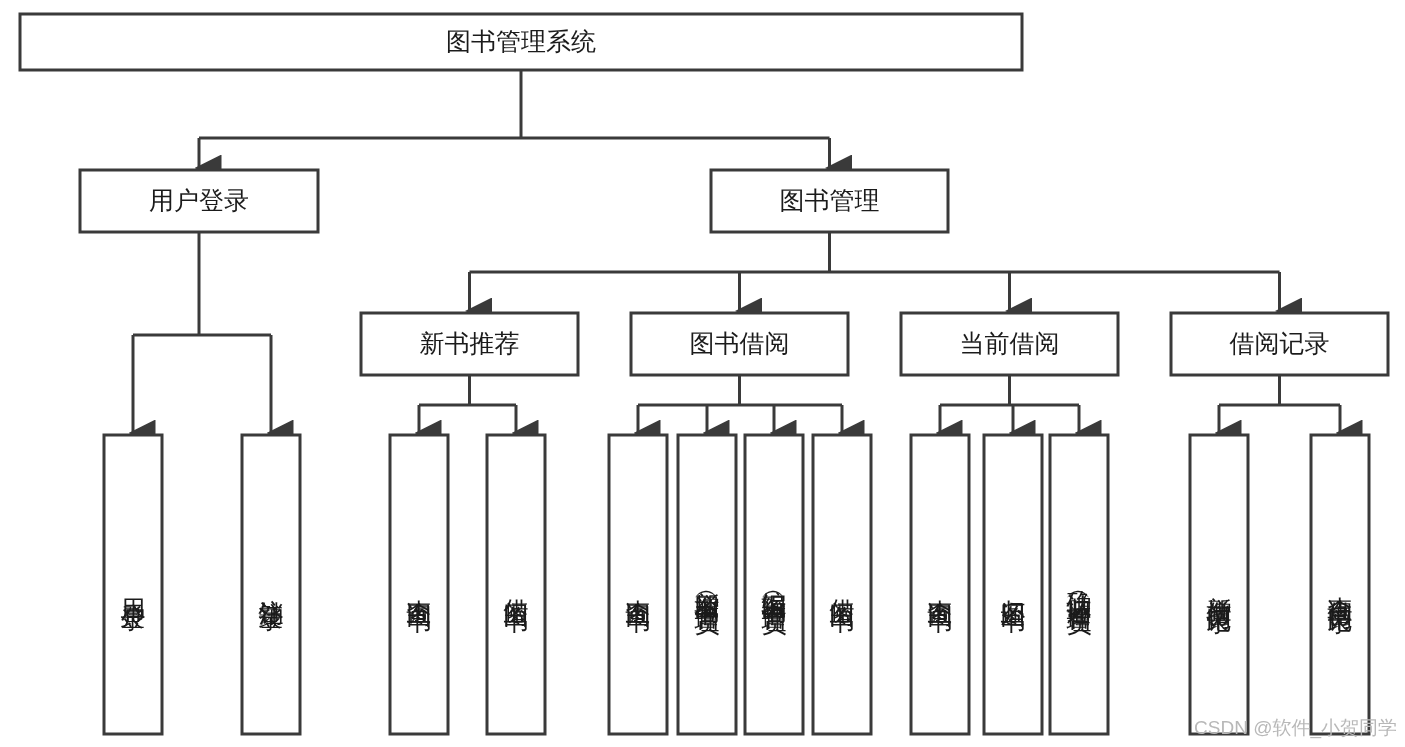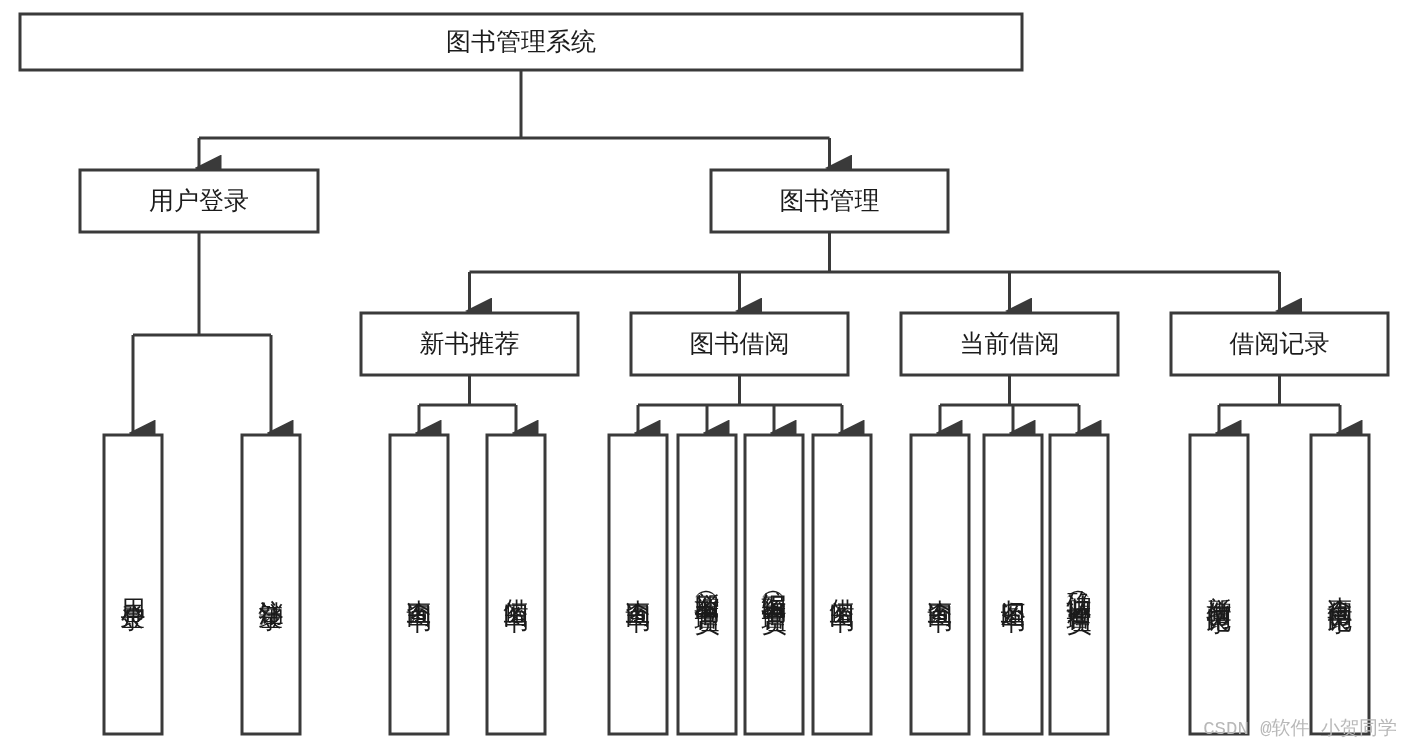--- a/index.html
+++ b/index.html
@@ -28,21 +28,21 @@
     font-family:"Liberation Sans","DejaVu Sans",sans-serif;
     font-size:25px;
     line-height:1.08;
     color:#1b1b1b;
     letter-spacing:3px;
     white-space:nowrap;
   }
   .watermark{
     position:absolute;
     right:8px;bottom:6px;
-    font-family:Liberation Mono, monospace;
+    font-family:Liberation Sans, sans-serif;
     font-size:19px;
     color:#b8b8b8;
     white-space:nowrap;
     pointer-events:none;
   }
 </style>
 </head>
 <body>
 
 <svg id="diagram" viewBox="0 0 1405 747">

